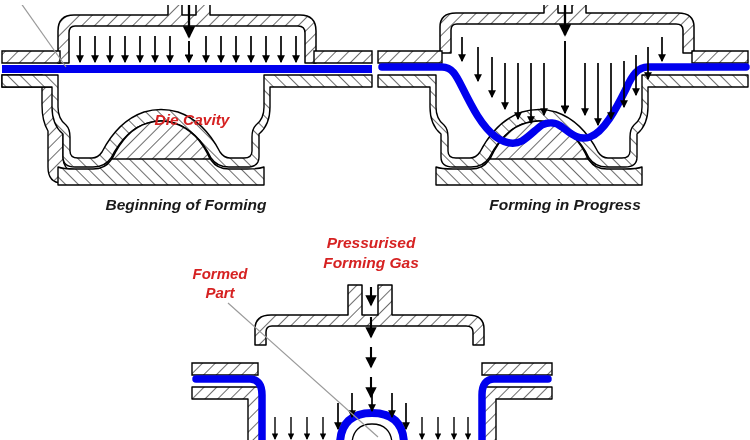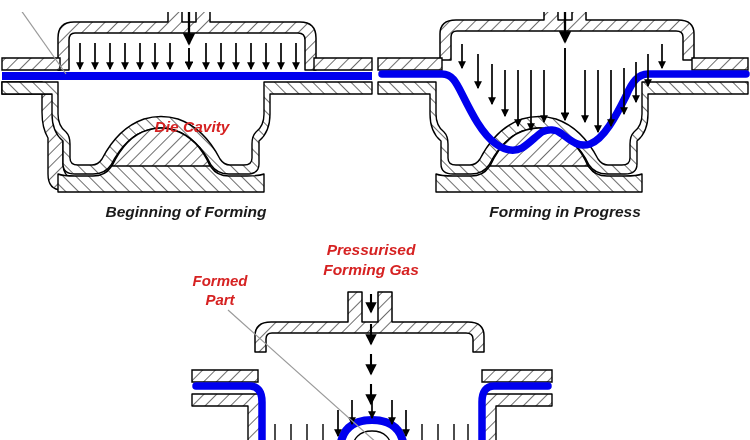--- a/index.html
+++ b/index.html
@@ -1,21 +1,21 @@
 <!DOCTYPE html>
 <html><head>
 <meta charset="utf-8">
 <title>Gas Forming Process Diagram</title>
 <style>
   html,body{margin:0;padding:0;background:#ffffff;}
   body{
     width:750px;height:440px;overflow:hidden;position:relative;
     font-family:"Liberation Sans","DejaVu Sans",sans-serif;
   }
-  #stage{position:absolute;left:0;top:12px;width:750px;height:320px;}
+  #stage{position:absolute;left:0;top:5px;width:750px;height:320px;}
   svg{display:block;}
   .cap{
     font-family:"Liberation Sans","DejaVu Sans",sans-serif;
     font-style:italic;font-weight:700;font-size:15.5px;fill:#1a1a1a;
     text-anchor:middle;
   }
   .lbl-red{
     font-family:"Liberation Sans","DejaVu Sans",sans-serif;
     font-style:italic;font-weight:700;font-size:15.5px;fill:#d62222;
     text-anchor:middle;

